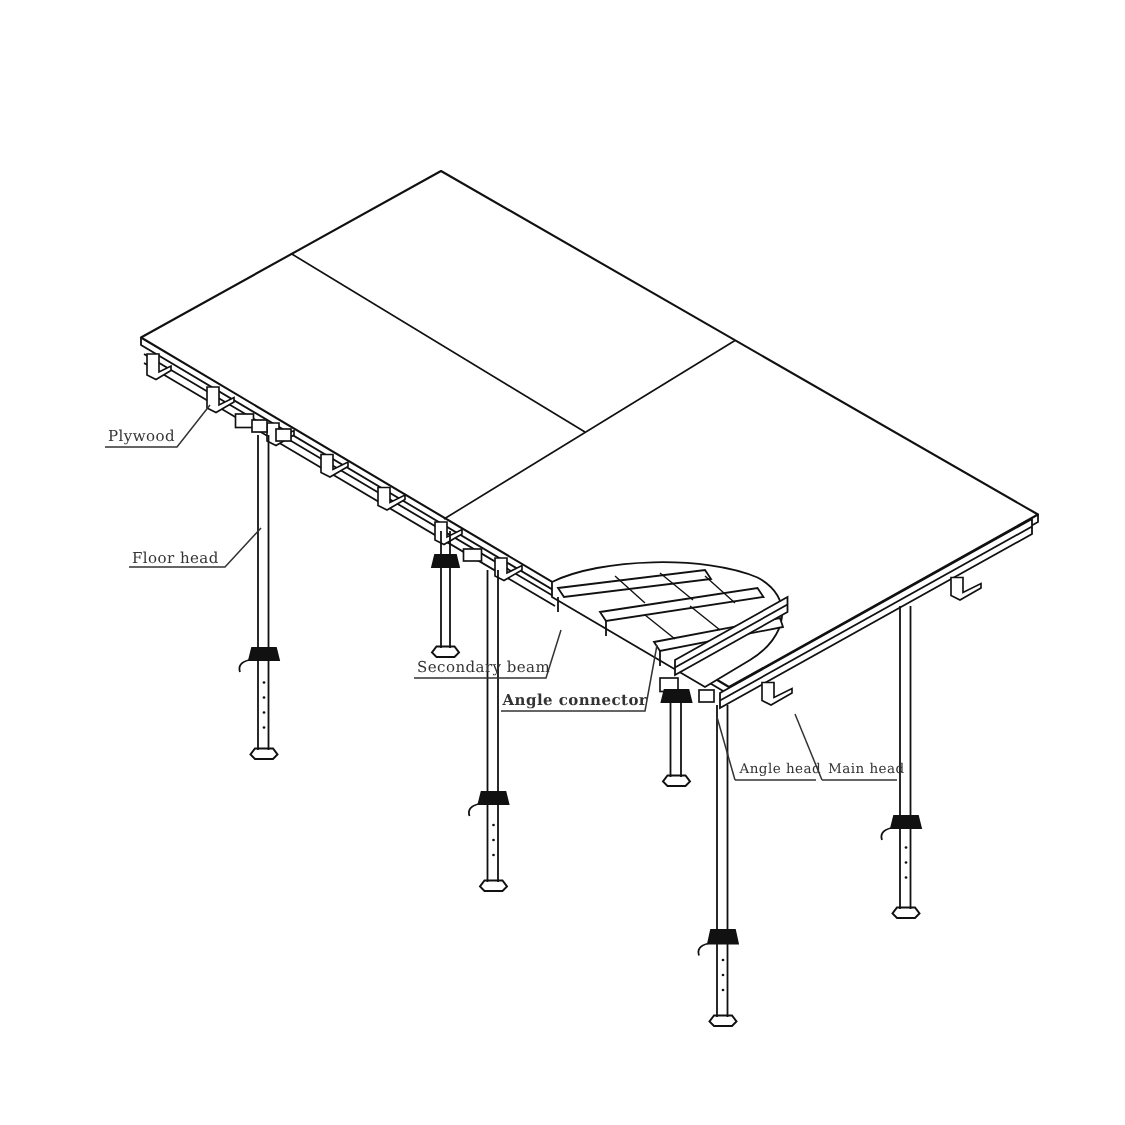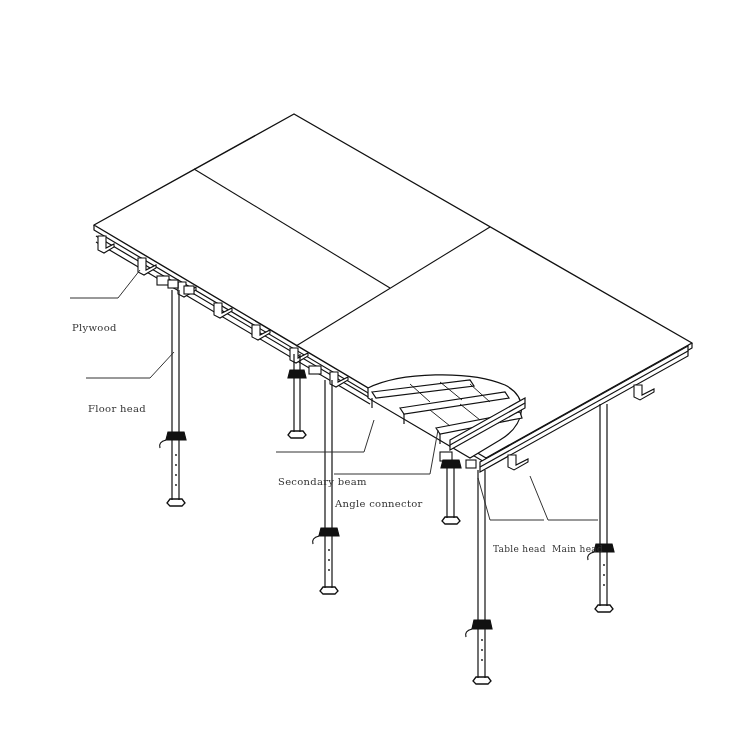--- a/index.html
+++ b/index.html
@@ -1,18 +1,18 @@
 <!DOCTYPE html>
 <html><head>
 <meta charset="utf-8">
 <style>
   html,body{margin:0;padding:0;background:#ffffff;}
   body{width:750px;height:750px;position:relative;overflow:hidden;font-family:"DejaVu Serif","Liberation Serif",serif;}
   #canvas{position:absolute;left:0;top:0;width:750px;height:750px;}
-  .label{position:absolute;font-size:10px;color:#333;font-family:"DejaVu Serif","Liberation Serif",serif;letter-spacing:0.3px;white-space:nowrap;line-height:11px;margin-top:36px;}
+  .label{position:absolute;font-size:10px;color:#333;font-family:"DejaVu Serif","Liberation Serif",serif;letter-spacing:0.3px;white-space:nowrap;line-height:11px;}
 </style>
 </head>
 <body>
 
 <svg id="canvas" viewBox="0 0 750 750" xmlns="http://www.w3.org/2000/svg">
   <defs>
     <g id="prop-foot">
       <path d="M-6,0 L6,0 L9,4 L6,7 L-6,7 L-9,4 Z" fill="none" stroke="#111" stroke-width="1.3"></path>
     </g>
   </defs>
@@ -163,15 +163,15 @@
     <polyline points="490,520 544,520"></polyline>
       <line x1="490" y1="520" x2="478" y2="478"></line>
     <polyline points="548,520 598,520"></polyline>
       <line x1="548" y1="520" x2="530" y2="476"></line>
   </g>
 </svg>
 
 <div class="label" style="left:72px;top:286px;">Plywood</div>
 <div class="label" style="left:88px;top:367px;">Floor head</div>
 <div class="label" style="left:278px;top:440px;">Secondary beam</div>
-<div class="label" style="left:335px;top:462px;">Angle connector</div>
-<div class="label" style="left:493px;top:508px;font-size:9px;">Table head</div>
+<div class="label" style="left:335px;top:462px;font-weight:bold;">Angle connector</div>
+<div class="label" style="left:493px;top:508px;font-size:9px;">Angle head</div>
 <div class="label" style="left:552px;top:508px;font-size:9px;">Main head</div>
 
 </body></html>

